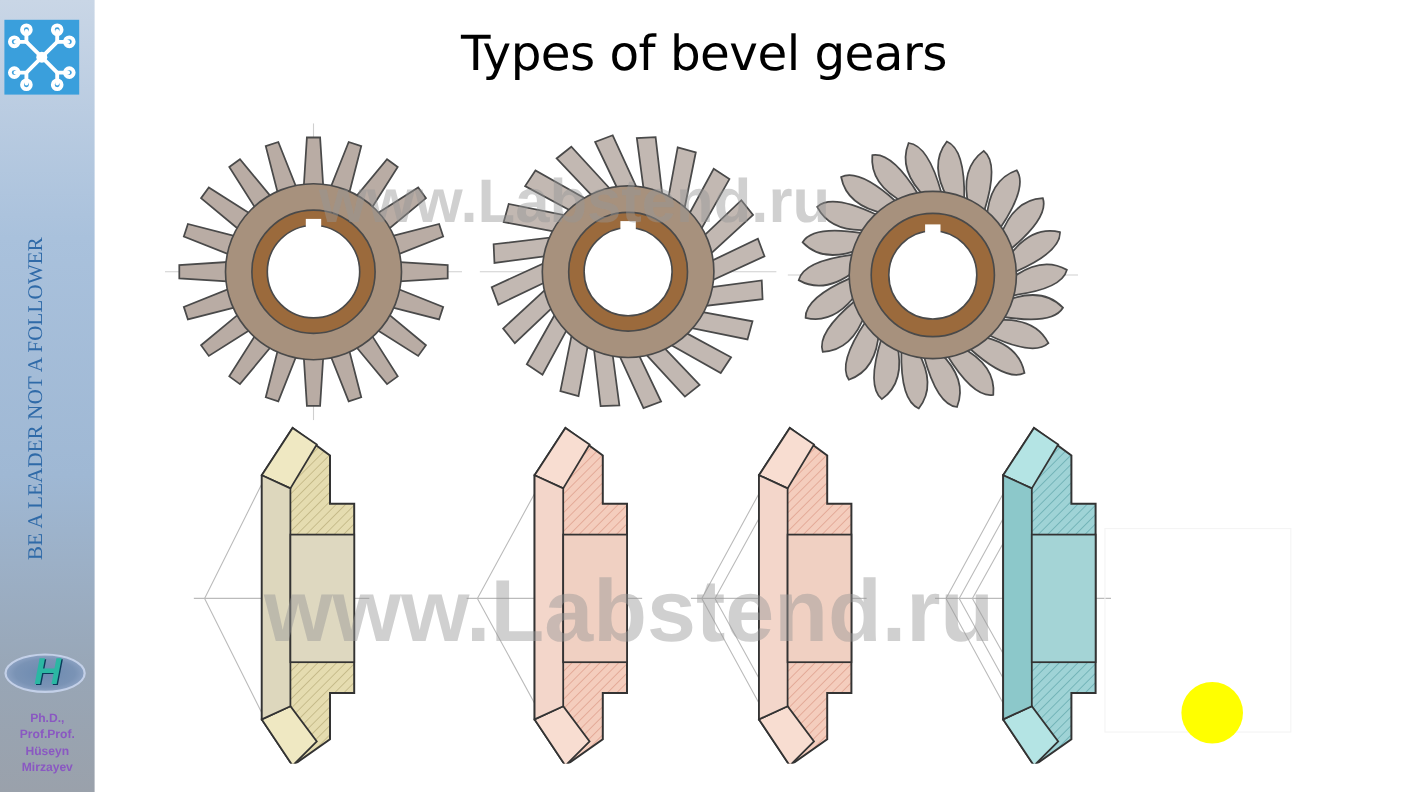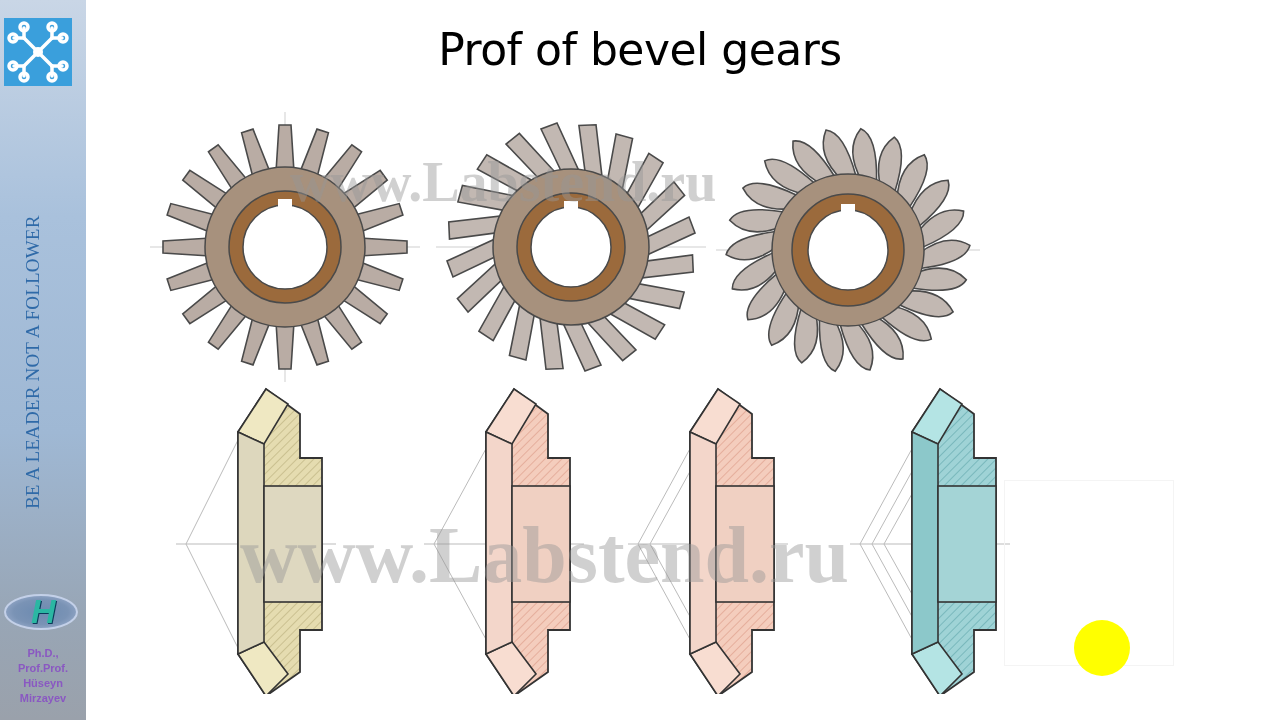--- a/index.html
+++ b/index.html
@@ -14,21 +14,21 @@
   .badge{position:absolute;left:4px;top:594px;width:74px;height:36px;border-radius:50%;
     background:radial-gradient(ellipse at center,#6c8ab0 0%,#7a93b5 55%,#a8b8d6 100%);
     border:2px solid #c3d0e8;box-sizing:border-box;}
   .badge-letter{position:absolute;left:25px;top:-4px;font-family:"Liberation Sans",sans-serif;
     font-weight:bold;font-style:italic;font-size:34px;color:#2bb7a3;text-shadow:1px 1px 0 #0b3b5a;}
   .author{position:absolute;left:0;top:646px;width:86px;text-align:center;color:#8a58c2;
     font-family:"Liberation Sans",sans-serif;font-weight:bold;font-size:11px;line-height:15px;}
   .title{position:absolute;left:300px;top:24px;width:680px;text-align:center;
     font-family:"DejaVu Sans",sans-serif;font-size:44px;color:#000;letter-spacing:-0.5px;}
   .figure{position:absolute;}
-  .watermark{position:absolute;font-family:Liberation Serif, serif;font-weight:bold;
+  .watermark{position:absolute;font-family:Liberation Sans, sans-serif;font-weight:bold;
     color:rgba(150,150,150,0.45);white-space:nowrap;pointer-events:none;text-align:right;}
   .pointer-dot{position:absolute;left:1074px;top:620px;width:56px;height:56px;border-radius:50%;background:#ffff00;}
   .faint-frame{position:absolute;left:1004px;top:480px;width:168px;height:184px;border:1px solid #f4f4f4;}
 </style>
 </head>
 <body>
 
 <div class="sidebar">
   <div class="logo-box">
     <svg width="68" height="68" viewBox="0 0 68 68">
@@ -53,21 +53,21 @@
     <span class="badge-letter">H</span>
   </div>
   <div class="author">
     <div>Ph.D.,</div>
     <div>Prof.Prof.</div>
     <div>Hüseyn</div>
     <div>Mirzayev</div>
   </div>
 </div>
 
-<div class="title">Prof of bevel gears</div>
+<div class="title">Types of bevel gears</div>
 
 <svg class="figure" style="left:150px;top:112px;" width="270" height="270" viewBox="-135 -135 270 270">
   <line x1="-135" y1="0" x2="135" y2="0" stroke="#cfcfcf" stroke-width="1"></line>
   <line x1="0" y1="-135" x2="0" y2="135" stroke="#cfcfcf" stroke-width="1"></line>
   <g id="g1teeth" fill="#b9aca4" stroke="#4a4a4a" stroke-width="1.6">
     <path d="M-9 -75 L-6 -122 L6 -122 L9 -75 Z" transform="rotate(0)"></path>
     <path d="M-9 -75 L-6 -122 L6 -122 L9 -75 Z" transform="rotate(18)"></path>
     <path d="M-9 -75 L-6 -122 L6 -122 L9 -75 Z" transform="rotate(36)"></path>
     <path d="M-9 -75 L-6 -122 L6 -122 L9 -75 Z" transform="rotate(54)"></path>
     <path d="M-9 -75 L-6 -122 L6 -122 L9 -75 Z" transform="rotate(72)"></path>

